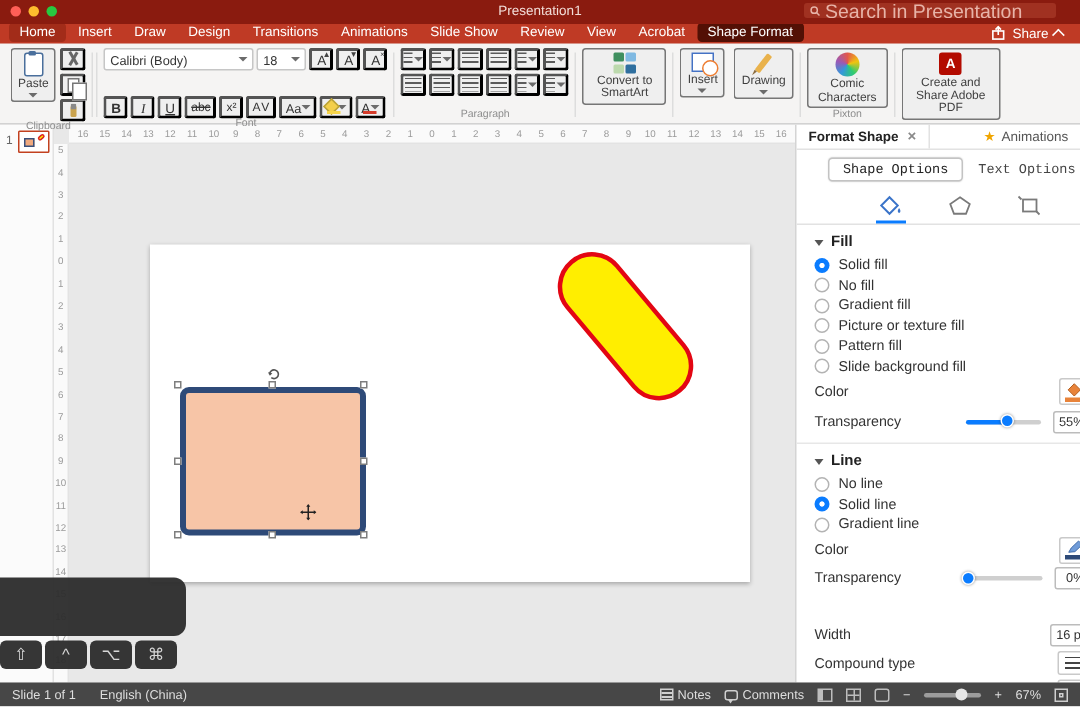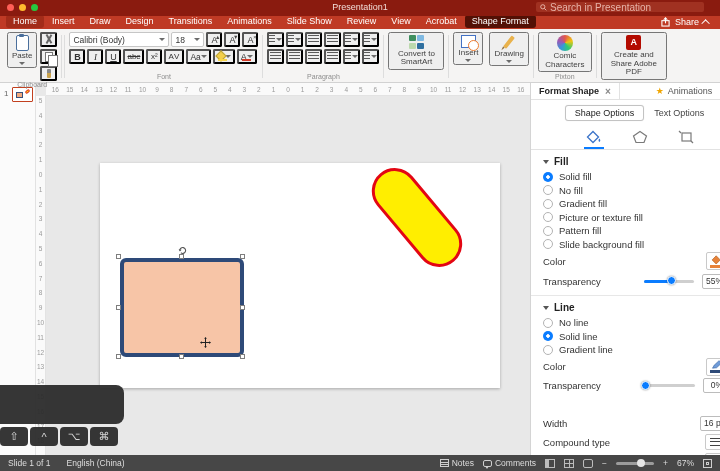--- a/index.html
+++ b/index.html
@@ -7,21 +7,21 @@
   .app{position:relative;width:720px;height:471px;background:#e8e8e8;overflow:hidden;}
 
   
   .titlebar{position:absolute;left:0;top:0;width:720px;height:16px;background:#8a1b0f;z-index:30;}
   .lights{position:absolute;left:7px;top:3.5px;display:flex;gap:5px;}
   .light{width:7px;height:7px;border-radius:50%;}
   .light.red{background:#ff5f57}.light.yellow{background:#febc2e}.light.green{background:#28c840}
   .tb-title{position:absolute;left:0;right:0;top:2px;text-align:center;color:#f2ddd8;font-size:9px;}
   .tb-search{position:absolute;right:16px;top:2px;width:168px;height:10px;background:#a03121;border-radius:2px;display:flex;align-items:center;gap:3px;padding:0 4px;}
   .tb-search svg{flex:0 0 auto;}
-  .tb-search input{background:transparent;border:none;outline:none;color:#f4d2ca;font-size:10px;width:100%;height:100%;}
+  .tb-search input{background:transparent;border:none;outline:none;color:#f4d2ca;font-size:13px;width:100%;height:100%;}
   .tb-search input::placeholder{color:#e7b3a8;}
 
   
   .tabbar{position:absolute;left:0;top:14px;width:720px;height:15px;background:#bf3a25;display:flex;align-items:center;padding-left:6px;gap:1px;z-index:29;}
   .tab{color:#fff;font-size:9px;line-height:11px;padding:1px 7px;border-radius:3px;white-space:nowrap;cursor:default;}
   .tab.active-home{background:#a22c19;}
   .tab.active-context{background:#531005;}
   .tabbar-right{margin-left:auto;display:flex;align-items:center;gap:5px;margin-right:10px;color:#fff;font-size:9px;}
   .chev-up{width:6px;height:6px;border-left:1.5px solid #fff;border-top:1.5px solid #fff;transform:rotate(45deg) translateY(2px);}
 
@@ -98,21 +98,21 @@
 
   
   .pane{position:absolute;left:530px;top:83px;width:218px;height:372px;background:#fff;border-left:1px solid #d4d4d4;z-index:12;font-size:9.5px;color:#333;overflow:hidden;}
   .pane-header{height:17px;display:flex;border-bottom:1px solid #e2e2e2;align-items:stretch;}
   .pane-tab{display:flex;align-items:center;gap:4px;padding:0 8px;font-size:9px;}
   .pane-tab.active{font-weight:bold;color:#222;}
   .pane-tab .close{color:#8a8a8a;font-size:10px;margin-left:2px;}
   .pane-tab.anims{border-left:1px solid #e2e2e2;color:#555;flex:1;justify-content:center;}
   .star{color:#f0a500;font-size:9px;}
   .seg{display:flex;justify-content:center;gap:0;padding:5px 0 4px;}
-  .seg-btn{font-size:9px;padding:2px 9px;color:#444;border:1px solid transparent;border-radius:3px;background:none;font-family:Liberation Sans, sans-serif;}
+  .seg-btn{font-size:9px;padding:2px 9px;color:#444;border:1px solid transparent;border-radius:3px;background:none;font-family:Liberation Mono, monospace;}
   .seg-btn.active{border-color:#c3c3c3;background:#fff;color:#222;box-shadow:0 0 1px rgba(0,0,0,.15);}
   .icon-tabs{display:flex;justify-content:center;gap:26px;padding:3px 0 0;border-bottom:1px solid #e2e2e2;}
   .icon-tab{padding:2px 2px 3px;border-bottom:2px solid transparent;display:flex;align-items:center;}
   .icon-tab.active{border-bottom-color:#0a7cff;}
   .sec-header{display:flex;align-items:center;gap:5px;padding:6px 12px 3px;font-size:10px;font-weight:bold;color:#222;}
   .disc{width:0;height:0;border-left:3.5px solid transparent;border-right:3.5px solid transparent;border-top:4.5px solid #555;}
   .radio-row{display:flex;align-items:center;gap:6px;padding:0 12px;height:13.5px;}
   .radio{width:10px;height:10px;border-radius:50%;border:1px solid #b3b3b3;background:#fff;flex:0 0 auto;}
   .radio-row.selected .radio{border:none;background:radial-gradient(circle,#fff 0 1.5px,#0a7cff 2px);}
   .radio-label{font-size:9.5px;color:#333;white-space:nowrap;}
@@ -219,21 +219,21 @@
       </div>
       <div class="rgroup-label">Clipboard</div>
     </div>
 
     <div class="rsep"></div>
 
 
     <div class="rsep"></div>
 
     <div class="rgroup">
-      <div class="rgroup-content" style="flex-direction:column;align-items:flex-start;gap:2px;">
+      <div class="rgroup-content" style="flex-direction:column;align-items:flex-start;gap:17px;">
         <div class="fontrow">
           <div class="combo" style="width:100px;">
             <span class="grow">Calibri (Body)</span>
               <span class="caret"></span>
           </div>
           <div class="combo" style="width:33px;">
             <span class="grow">18</span>
               <span class="caret"></span>
           </div>
           <button class="smallbtn">

